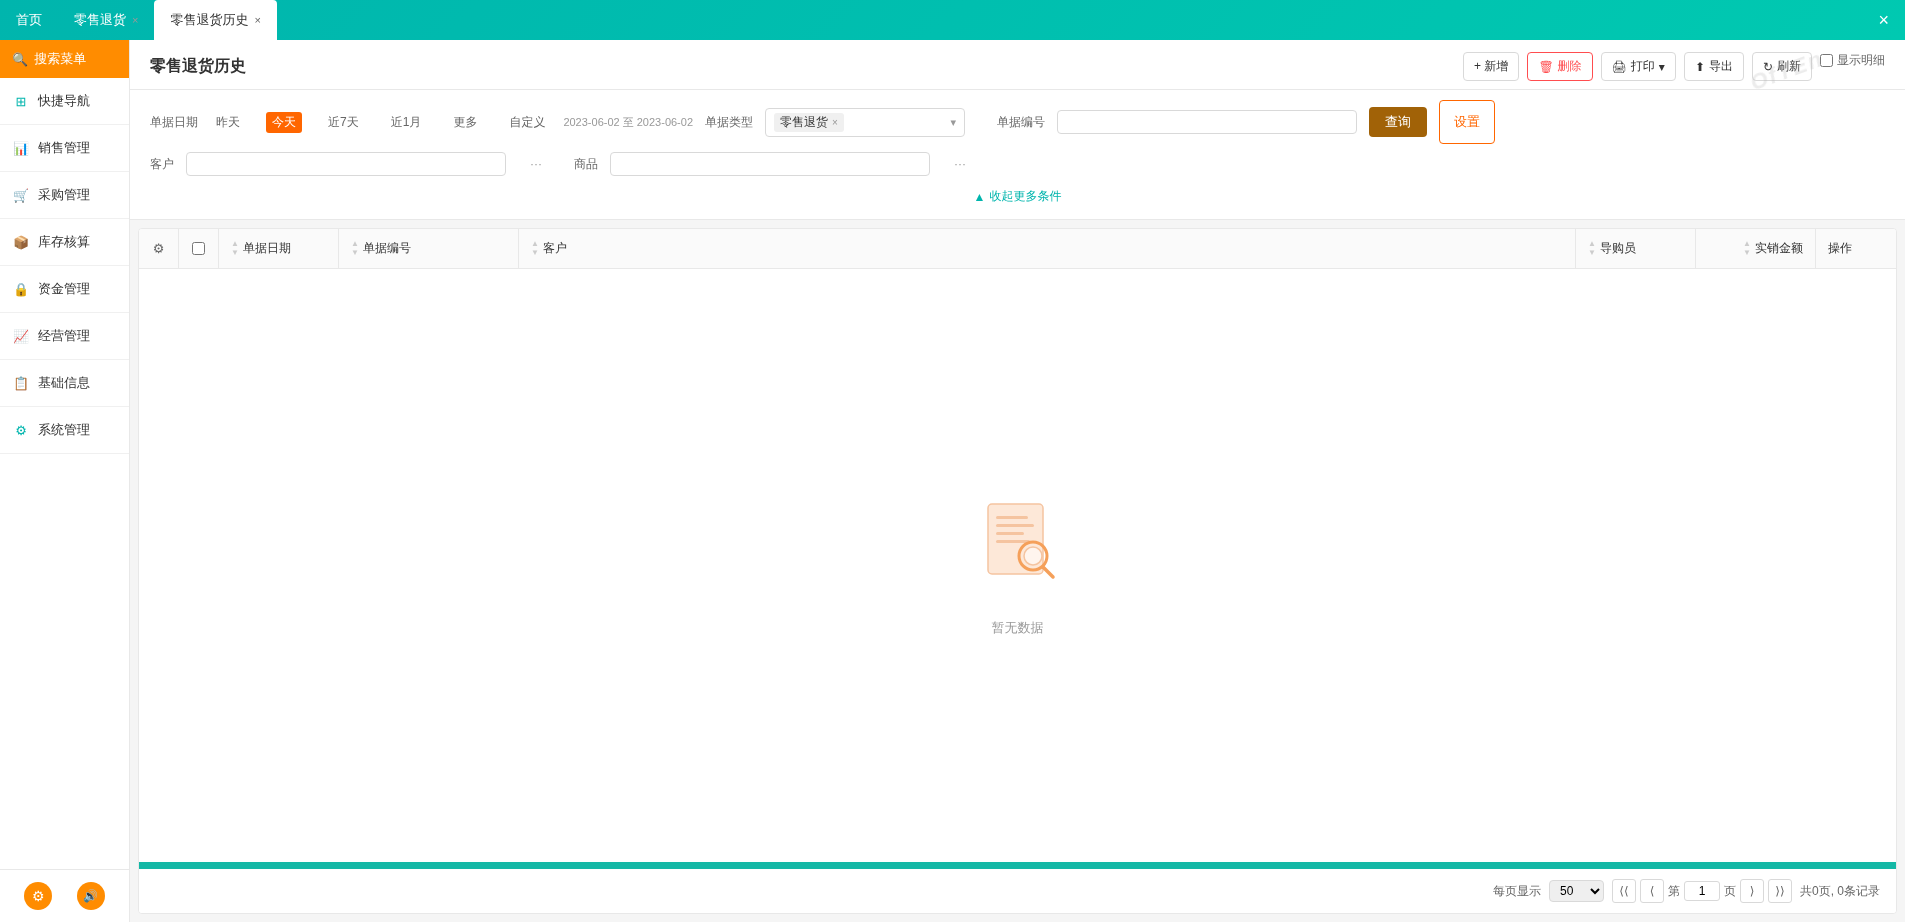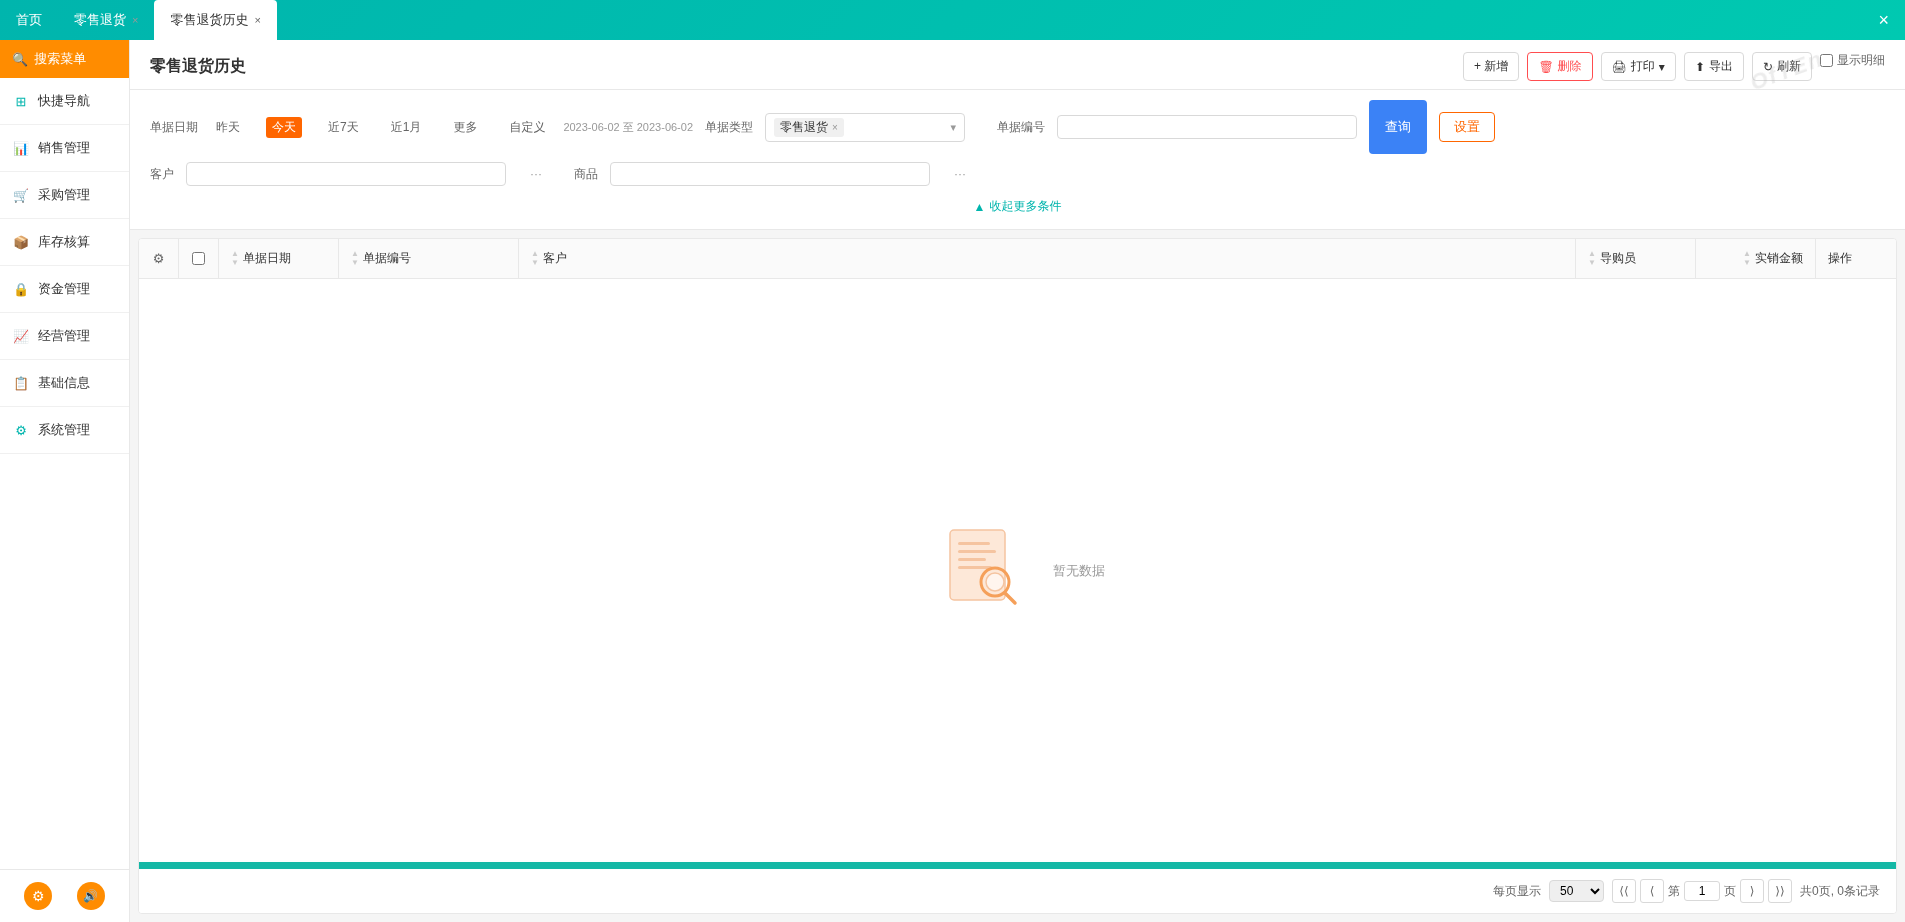--- a/index.html
+++ b/index.html
@@ -153,33 +153,33 @@
       border: 1px solid #d9d9d9;
       border-radius: 4px;
       background: #fff;
       color: #333;
       cursor: pointer;
       font-size: 12px;
       white-space: nowrap;
     }
     .toolbar-btn.danger { color: #ff4d4f; border-color: #ff4d4f; }
     .query-btn {
-      background: #3b82f6;
+      background: #a16207;
       color: #fff;
       border: none;
-      padding: 18px 16px;
+      padding: 6px 16px;
       border-radius: 4px;
       cursor: pointer;
       font-size: 13px;
     }
     .settings-btn {
       background: #fff;
       color: #ff6600;
       border: 1px solid #ff6600;
-      padding: 5px 14px;
+      padding: 12px 14px;
       border-radius: 4px;
       cursor: pointer;
       font-size: 13px;
     }
     .display-check {
       display: flex;
       align-items: center;
       gap: 4px;
       font-size: 12px;
       color: #666;
@@ -364,21 +364,21 @@
       height: 100%;
       font-size: 12px;
       color: #333;
       flex-shrink: 0;
     }
 
     
     .empty-state {
       flex: 1;
       display: flex;
-      flex-direction: row;
+      flex-direction: column;
       align-items: center;
       justify-content: center;
       color: #999;
       font-size: 13px;
       gap: 23px;
     }
     .empty-icon {
       width: 100px;
       height: 90px;
       margin-bottom: 12px;

